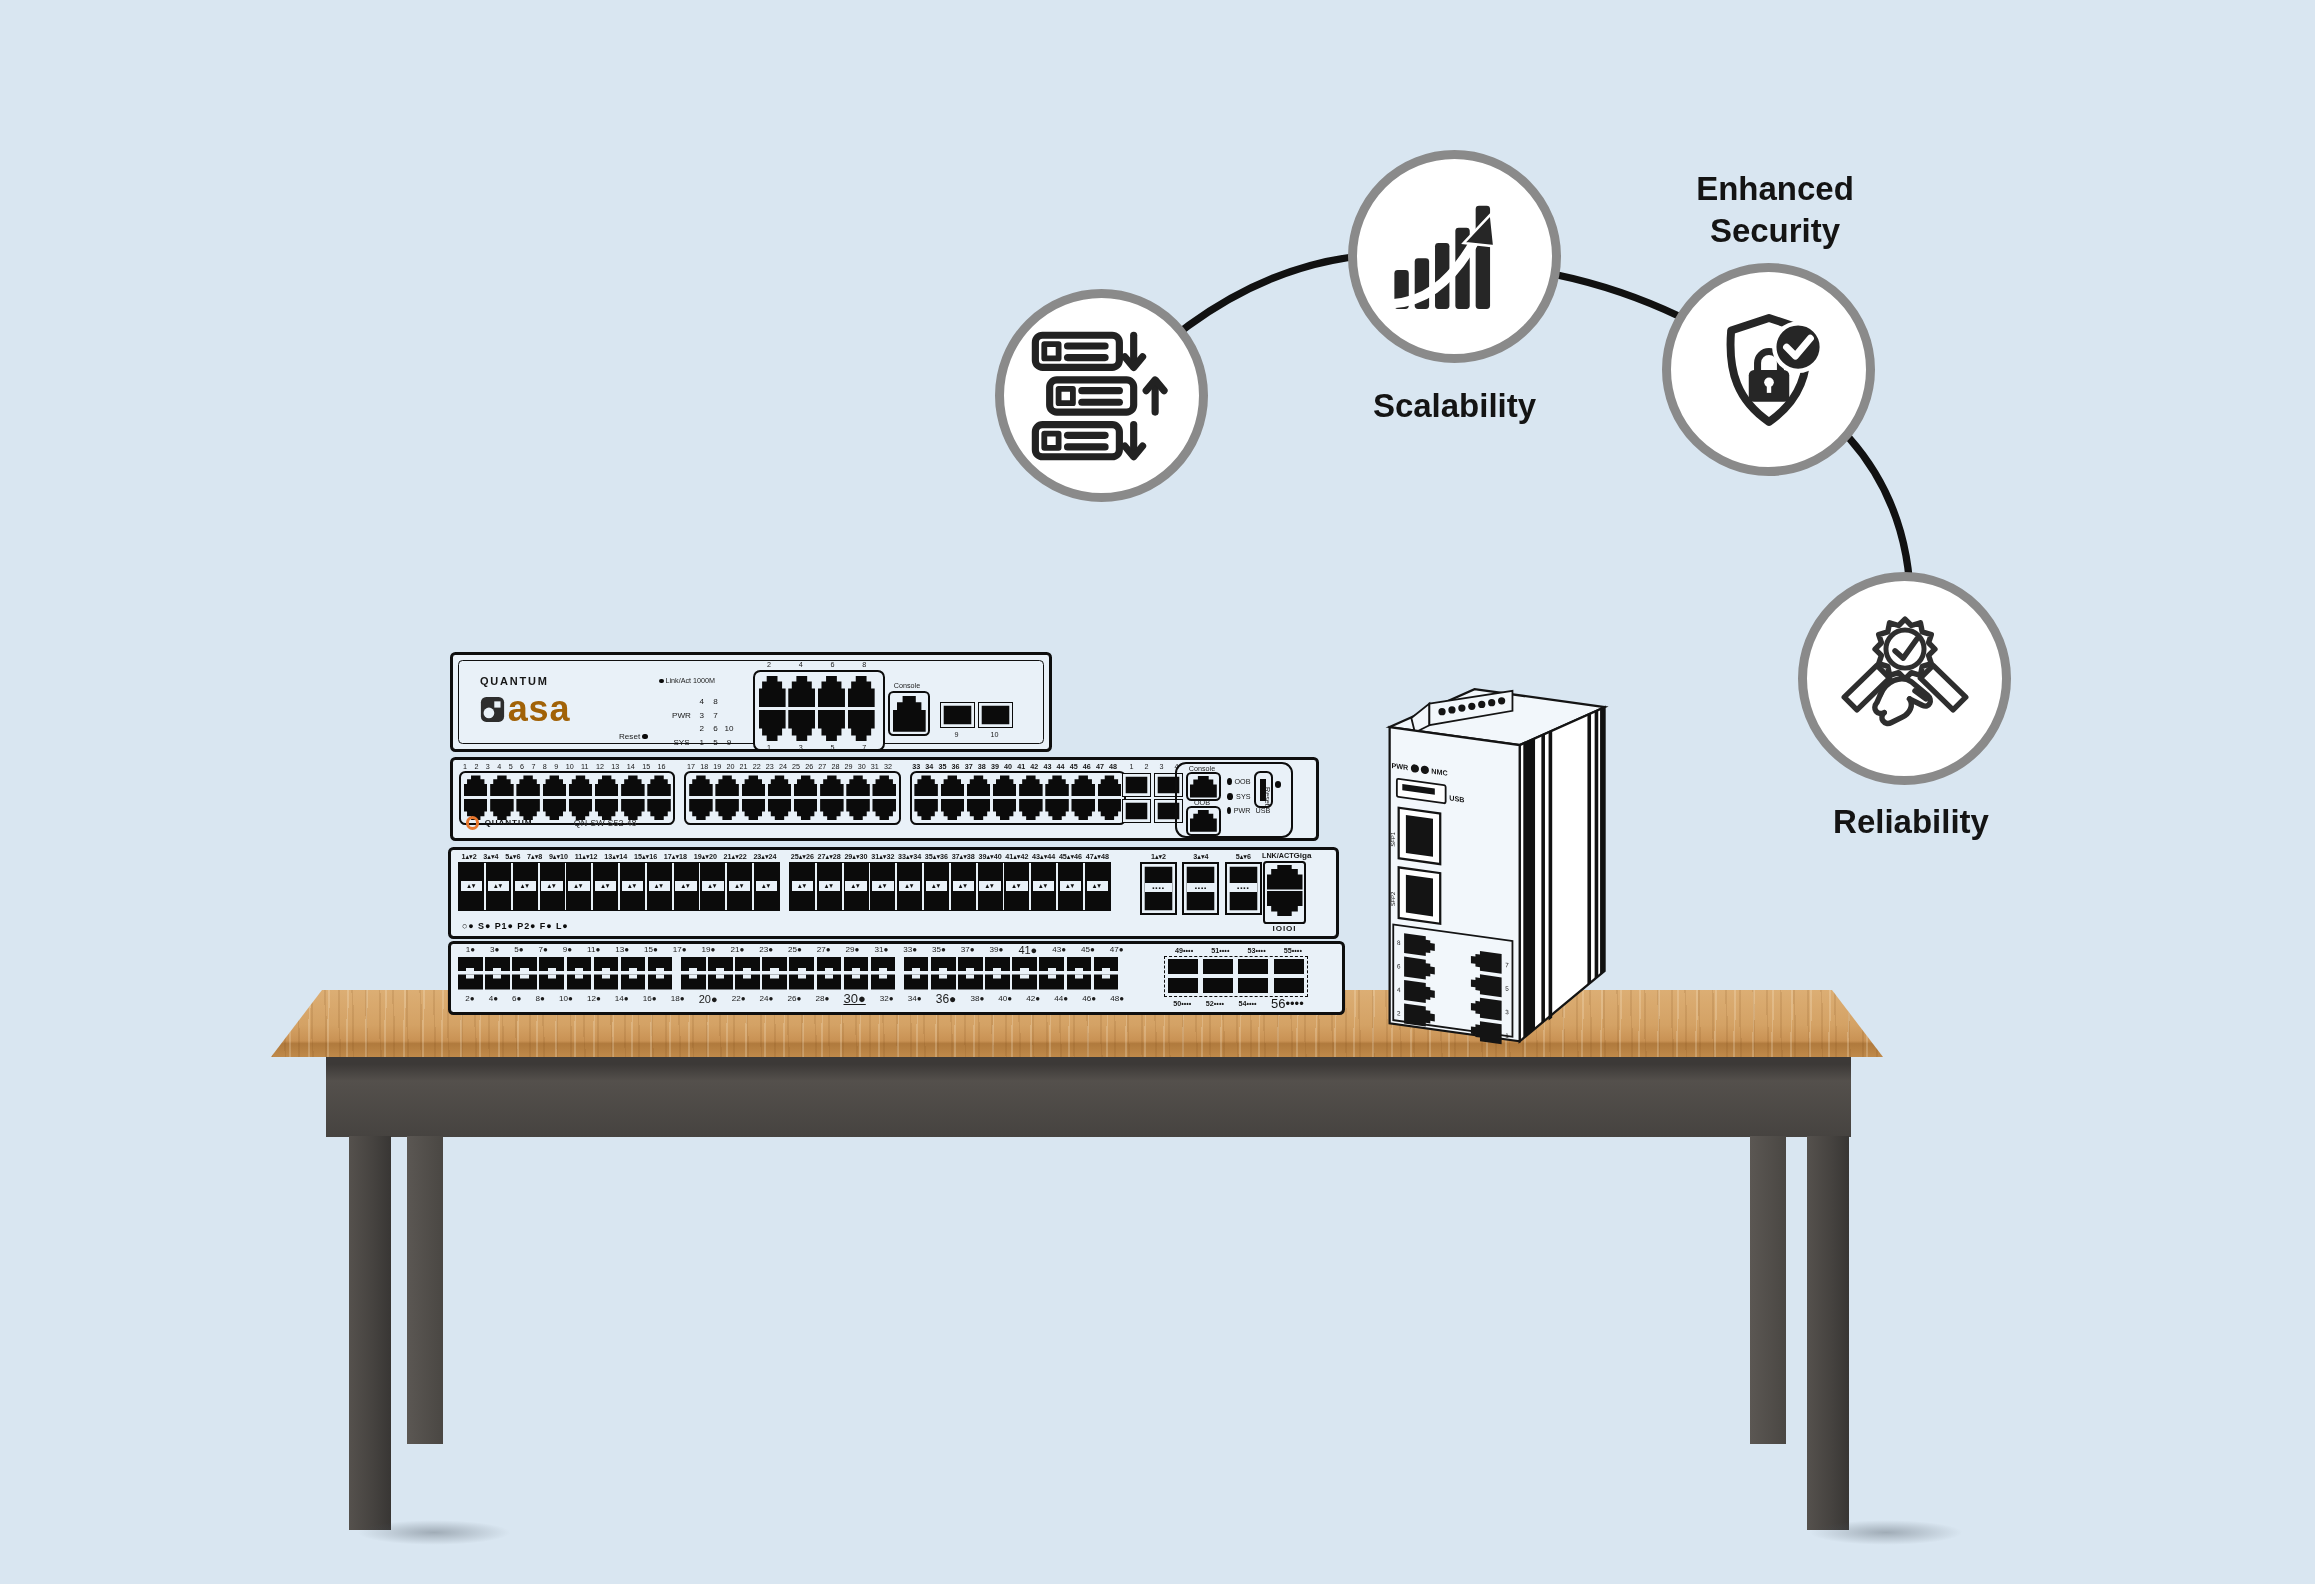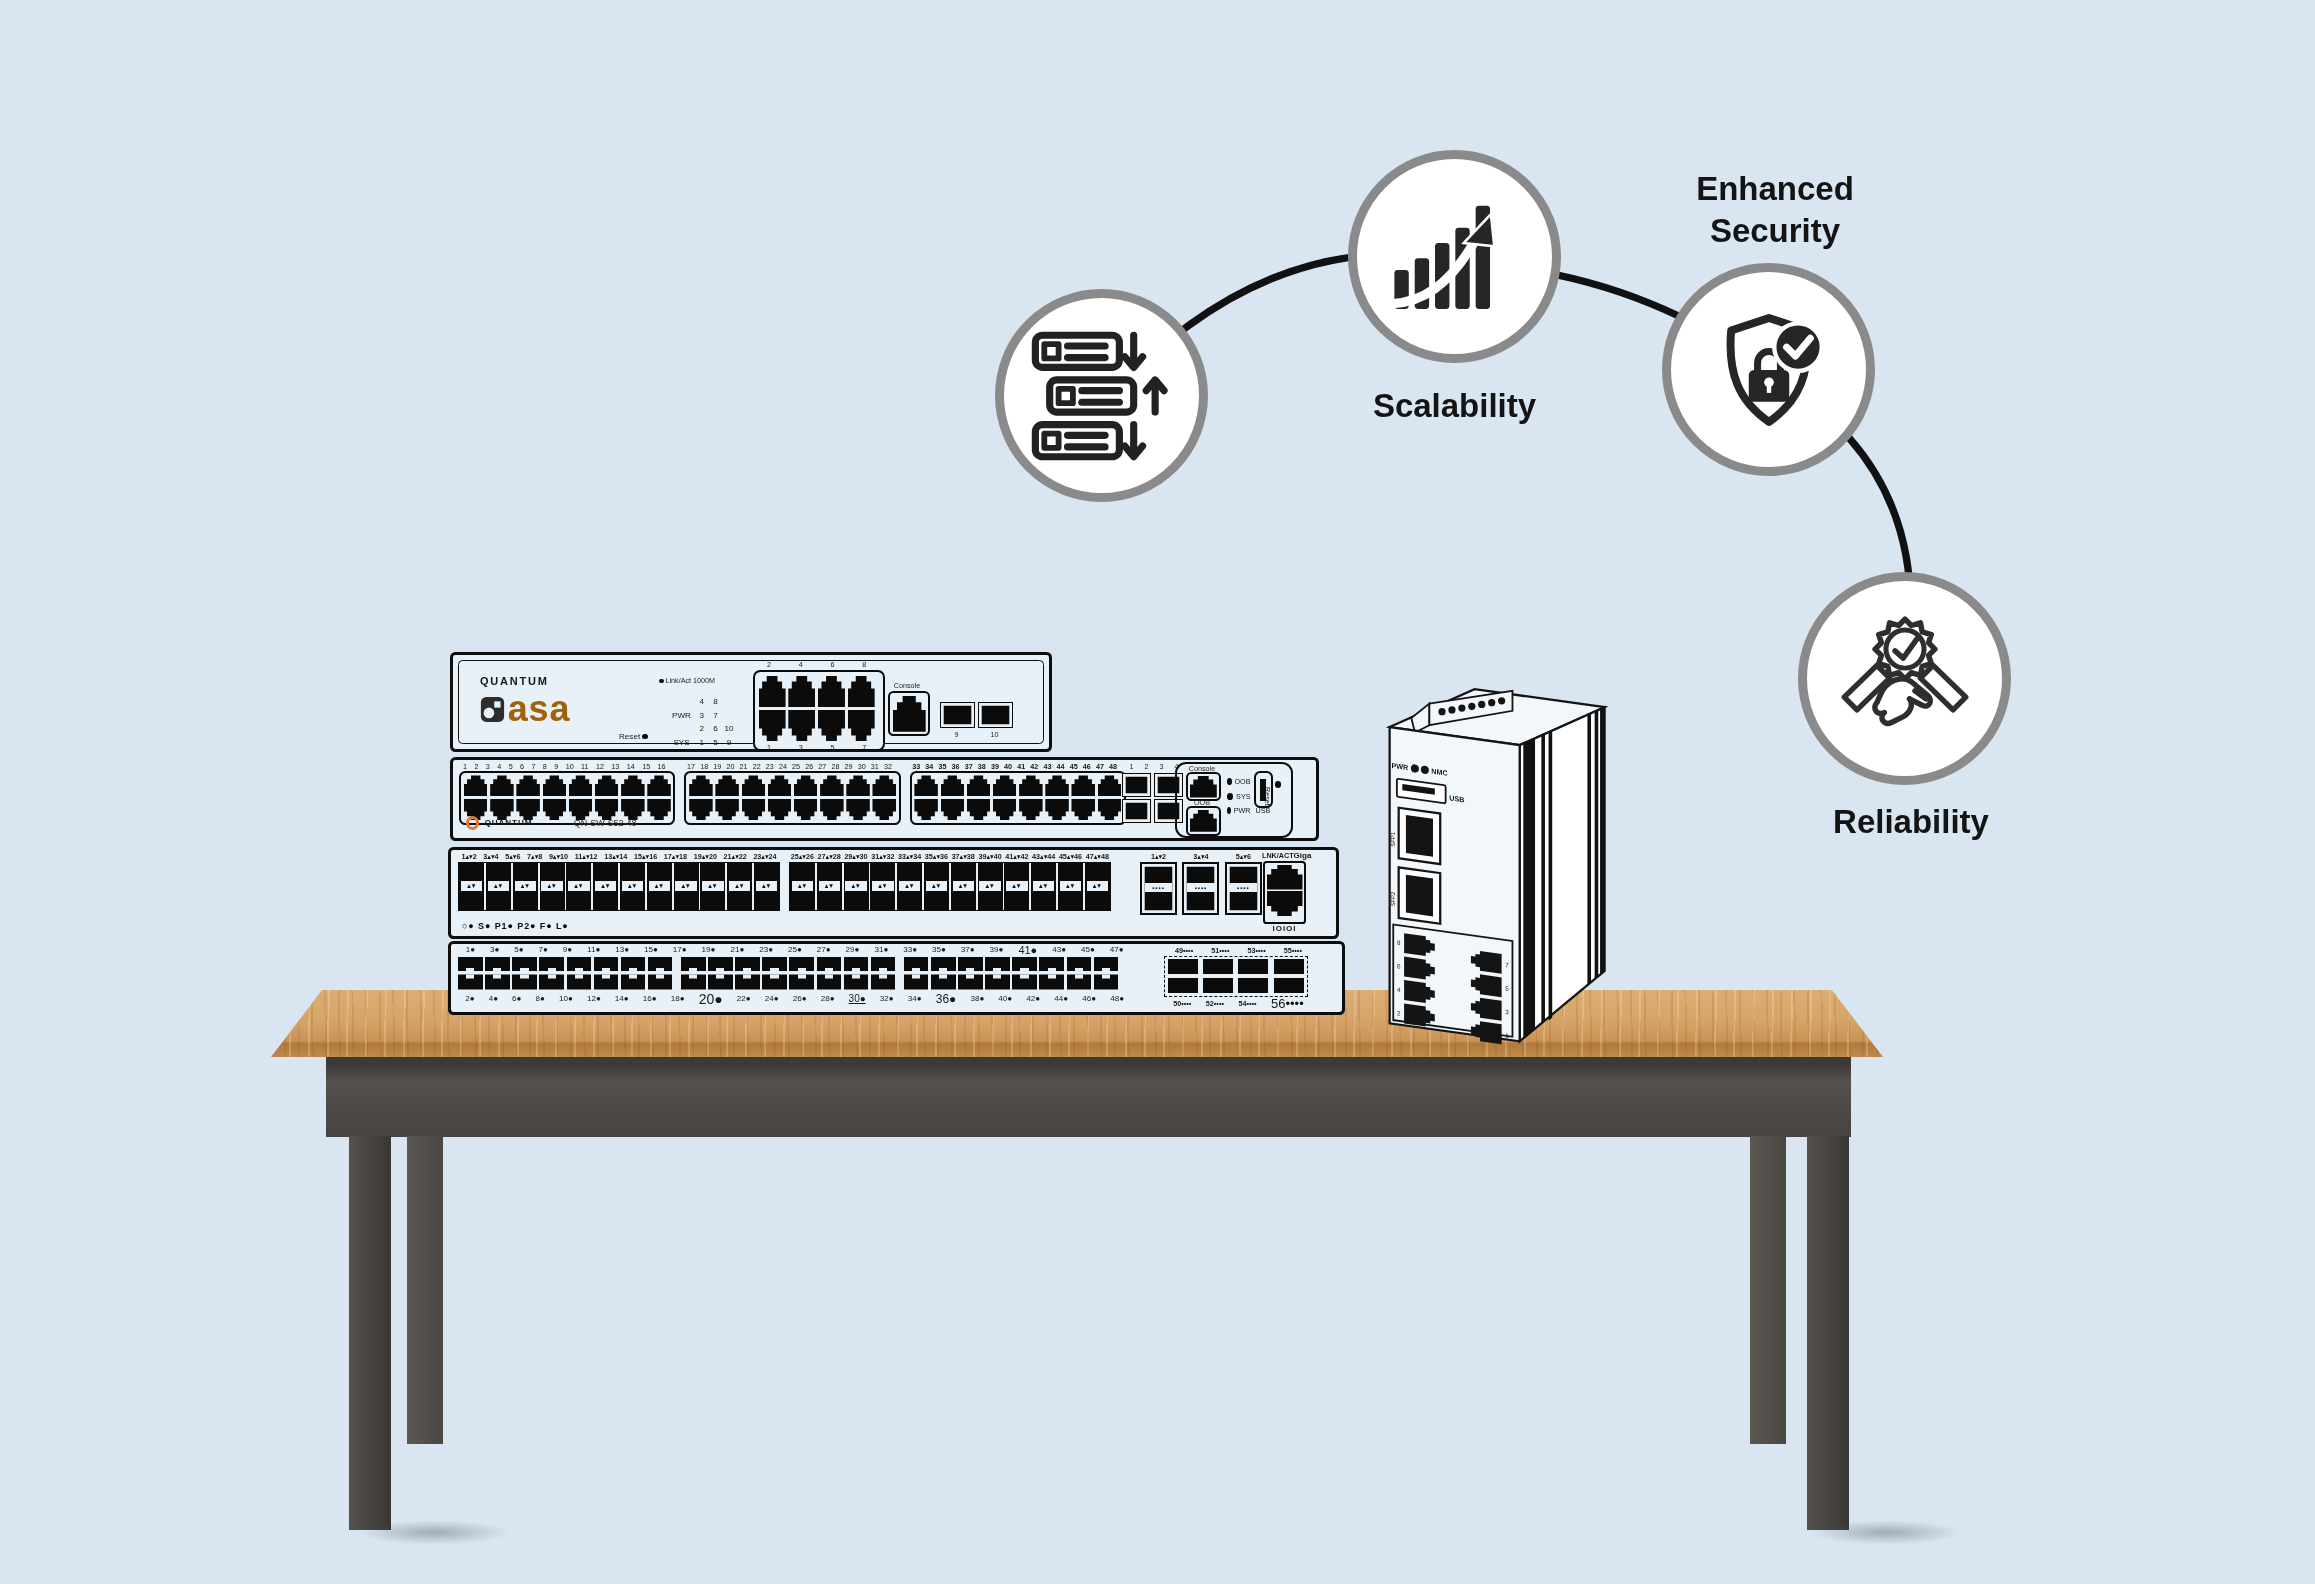--- a/index.html
+++ b/index.html
@@ -625,26 +625,26 @@
     <div class="abs numstrip micro" id="sw4-numbot" style="left:7.2px;top:51px;width:673px;">
         <span style="font-size: 8.1px;">2●</span>
         <span style="font-size: 8.1px;">4●</span>
         <span style="font-size: 8.1px;">6●</span>
         <span style="font-size: 8.1px;">8●</span>
         <span style="font-size: 8.1px;">10●</span>
         <span style="font-size: 8.1px;">12●</span>
         <span style="font-size: 8.1px;">14●</span>
         <span style="font-size: 8.1px;">16●</span>
         <span style="font-size: 8.1px;">18●</span>
-        <span style="font-size: 14px;">20●</span>
+        <span style="font-size: 11px;">20●</span>
         <span style="font-size: 8.1px;">22●</span>
         <span style="font-size: 8.1px;">24●</span>
         <span style="font-size: 8.1px;">26●</span>
         <span style="font-size: 8.1px;">28●</span>
-        <span style="font-size: 10px; text-decoration: underline;">30●</span>
+        <span style="font-size: 13px; text-decoration: underline;">30●</span>
         <span style="font-size: 8.1px;">32●</span>
         <span style="font-size: 8.1px;">34●</span>
         <span style="font-size: 12px;">36●</span>
         <span style="font-size: 8.1px;">38●</span>
         <span style="font-size: 8.1px;">40●</span>
         <span style="font-size: 8.1px;">42●</span>
         <span style="font-size: 8.1px;">44●</span>
         <span style="font-size: 8.1px;">46●</span>
         <span style="font-size: 8.1px;">48●</span>
       </div>

